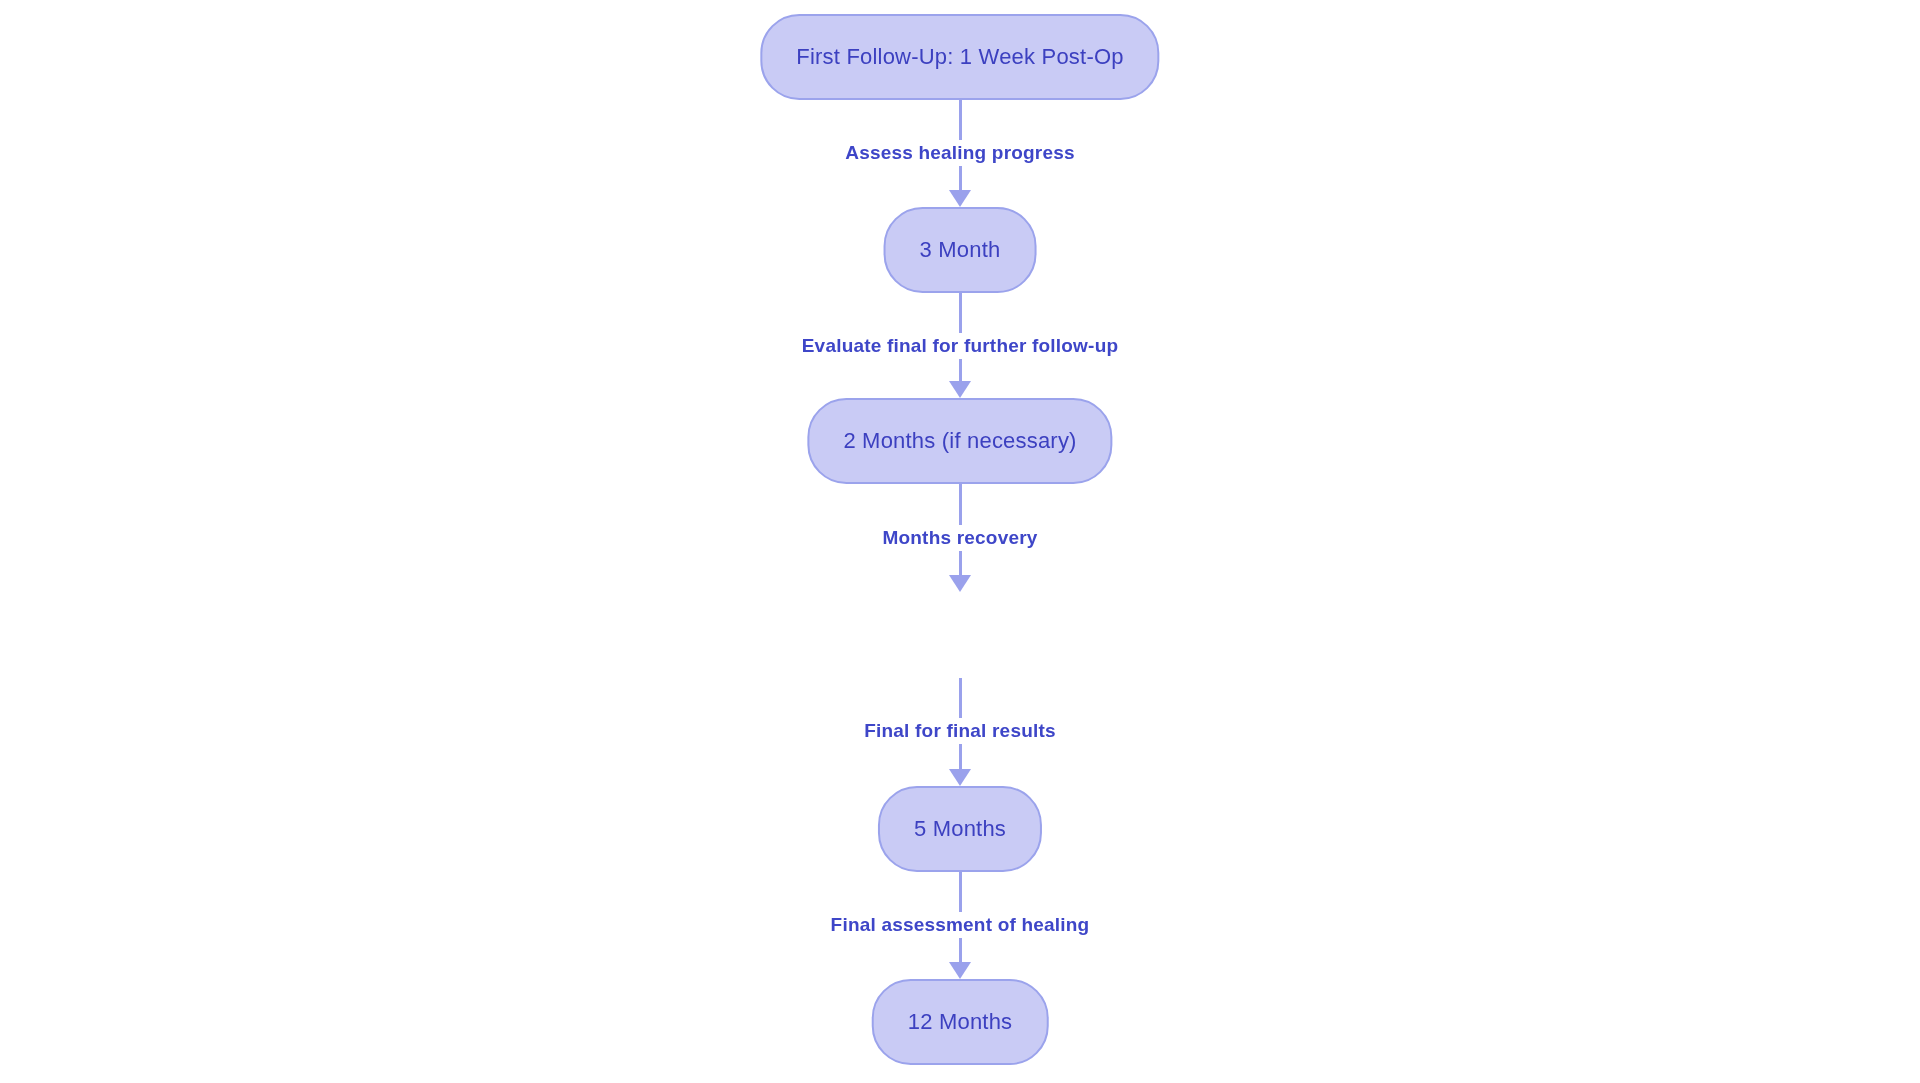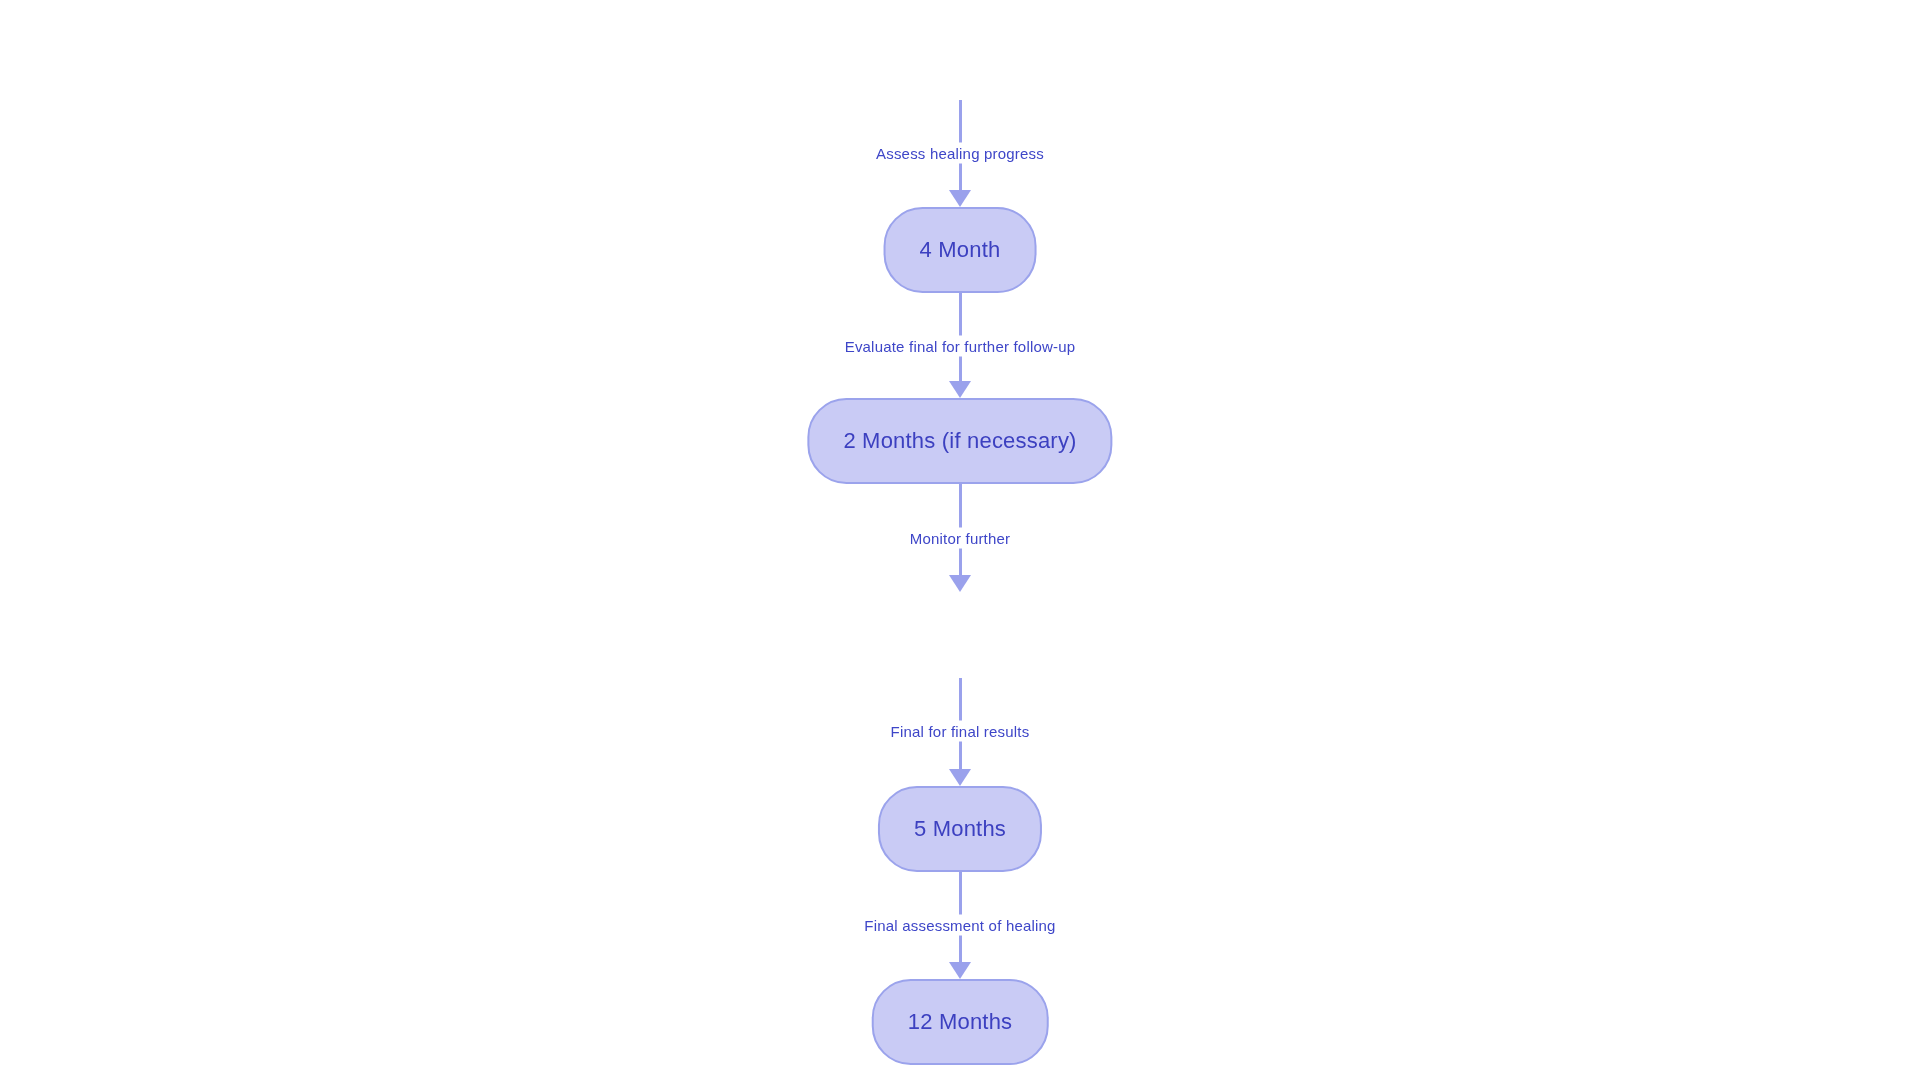--- a/index.html
+++ b/index.html
@@ -60,47 +60,49 @@
     border-top: 17px solid var(--edge-line);
     z-index: 1;
   }
   .edge-label {
     position: absolute;
     left: 960px;
     transform: translate(-50%, -50%);
     background: var(--background);
     padding: 2px 10px;
     color: var(--edge-label-text);
-    font-size: 15px;
+    font-size: 19px;
     letter-spacing: 0.2px;
     white-space: nowrap;
     z-index: 3;
+    font-weight: bold;
   }
 </style>
 </head>
 <body>
 
 <div class="canvas">
 
+  <div class="flow-node" style="top:14px;">First Follow-Up: 1 Week Post-Op</div>
 
   <div class="edge-line" style="top:100px;height:90px;"></div>
   <div class="arrowhead" style="top:190px;"></div>
   <div class="edge-label" style="top:153px;">Assess healing progress</div>
 
-  <div class="flow-node" style="top:207px;">4 Month</div>
+  <div class="flow-node" style="top:207px;">3 Month</div>
 
   <div class="edge-line" style="top:293px;height:88px;"></div>
   <div class="arrowhead" style="top:381px;"></div>
   <div class="edge-label" style="top:346px;">Evaluate final for further follow-up</div>
 
   <div class="flow-node" style="top:398px;">2 Months (if necessary)</div>
 
   <div class="edge-line" style="top:484px;height:91px;"></div>
   <div class="arrowhead" style="top:575px;"></div>
-  <div class="edge-label" style="top:538px;">Monitor further</div>
+  <div class="edge-label" style="top:538px;">Months recovery</div>
 
 
   <div class="edge-line" style="top:678px;height:91px;"></div>
   <div class="arrowhead" style="top:769px;"></div>
   <div class="edge-label" style="top:731px;">Final for final results</div>
 
   <div class="flow-node" style="top:786px;">5 Months</div>
 
   <div class="edge-line" style="top:872px;height:90px;"></div>
   <div class="arrowhead" style="top:962px;"></div>

